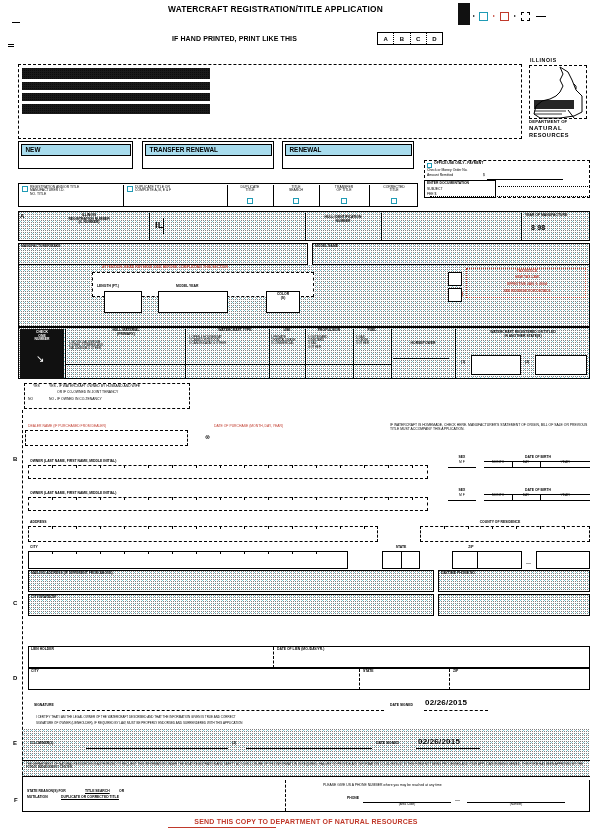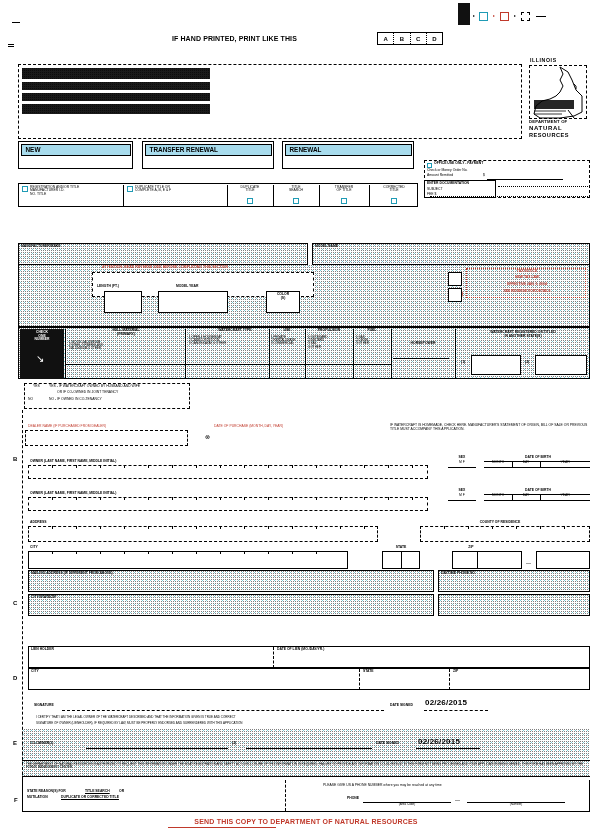--- a/index.html
+++ b/index.html
@@ -49,20 +49,21 @@
   .solline{border-bottom:0.8px solid #000;}
   .tiny{font-size:3.4px;line-height:1.1;white-space:nowrap;}
   .xtiny{font-size:3px;line-height:1.08;white-space:nowrap;}
   .wrap{white-space:normal;}
 </style>
 </head>
 <body>
 
 <div id="page">
 
+  <div class="abs hdr-title blur" style="left:168px;top:4px;">WATERCRAFT REGISTRATION/TITLE APPLICATION</div>
 
   <div class="abs" style="left:12px;top:22px;width:8px;height:1.2px;background:#000;"></div>
   <div class="abs" style="left:8px;top:44px;width:6px;height:1px;background:#000;"></div>
   <div class="abs" style="left:8px;top:46px;width:6px;height:1px;background:#000;"></div>
 
   <div class="abs solid" style="left:458px;top:3px;width:12px;height:22px;"></div>
   <div class="abs" style="left:473px;top:13px;font-size:4px;">▸</div>
   <div class="abs cb cy" style="left:479px;top:12px;width:9px;height:9px;"></div>
   <div class="abs red" style="left:493px;top:13px;font-size:4px;">▸</div>
   <div class="abs cb rd" style="left:500px;top:12px;width:9px;height:9px;"></div>
@@ -149,20 +150,36 @@
     <div class="abs" style="left:300px;top:1px;width:0.8px;height:22px;background:#000;"></div>
     <div class="abs tiny blur ctr wrap" style="left:302px;top:1.5px;width:46px;white-space:pre-line;">TRANSFER
 OF TITLE</div>
     <div class="abs cb cy" style="left:322px;top:14px;"></div>
     <div class="abs" style="left:350px;top:1px;width:0.8px;height:22px;background:#000;"></div>
     <div class="abs tiny blur ctr wrap" style="left:352px;top:1.5px;width:46px;white-space:pre-line;">CORRECTED
 TITLE</div>
     <div class="abs cb cy" style="left:372px;top:14px;"></div>
   </div>
 
+  <div class="abs cyan bd" style="left:18px;top:211px;width:572px;height:30px;">
+    <div class="abs seclet" style="left:1px;top:1px;">A</div>
+    <div class="abs tiny tb blur ctr wrap" style="left:14px;top:2px;width:112px;white-space:pre-line;">ILLINOIS
+REGISTRATION NUMBER
+(IL NUMBER)</div>
+    <div class="abs" style="left:130px;top:1px;width:0.8px;height:28px;background:#000;"></div>
+    <div class="abs hand" style="left:136px;top:8px;font-size:9px;">IL</div>
+    <div class="abs" style="left:144px;top:6px;width:0.8px;height:16px;background:#000;"></div>
+    <div class="abs" style="left:286px;top:1px;width:0.8px;height:28px;background:#000;"></div>
+    <div class="abs tiny tb blur ctr wrap" style="left:290px;top:4px;width:68px;white-space:pre-line;">HULL IDENTIFICATION
+NUMBER</div>
+    <div class="abs" style="left:362px;top:1px;width:0.8px;height:28px;background:#000;"></div>
+    <div class="abs" style="left:502px;top:1px;width:0.8px;height:28px;background:#000;"></div>
+    <div class="abs tiny tb blur" style="left:506px;top:2px;">YEAR OF MANUFACTURE</div>
+    <div class="abs hand" style="left:512px;top:12px;font-size:7px;">8  98</div>
+  </div>
 
   <div class="abs cyan bd" style="left:18px;top:243px;width:290px;height:22px;">
     <div class="abs tiny tb blur" style="left:2px;top:0.5px;">MANUFACTURER/MAKE</div>
   </div>
   <div class="abs cyan bd" style="left:312px;top:243px;width:278px;height:22px;">
     <div class="abs tiny tb blur" style="left:2px;top:0.5px;">MODEL NAME</div>
   </div>
 
   <div class="abs cyan" style="left:18px;top:265px;width:572px;height:62px;border-left:0.8px solid #000;border-right:0.8px solid #000;border-bottom:0.8px solid #000;"></div>
   <div class="abs red tiny tb blur" style="left:102px;top:266px;letter-spacing:0.1px;">ATTENTION: READ REVERSE SIDE BEFORE COMPLETING THIS SECTION</div>

